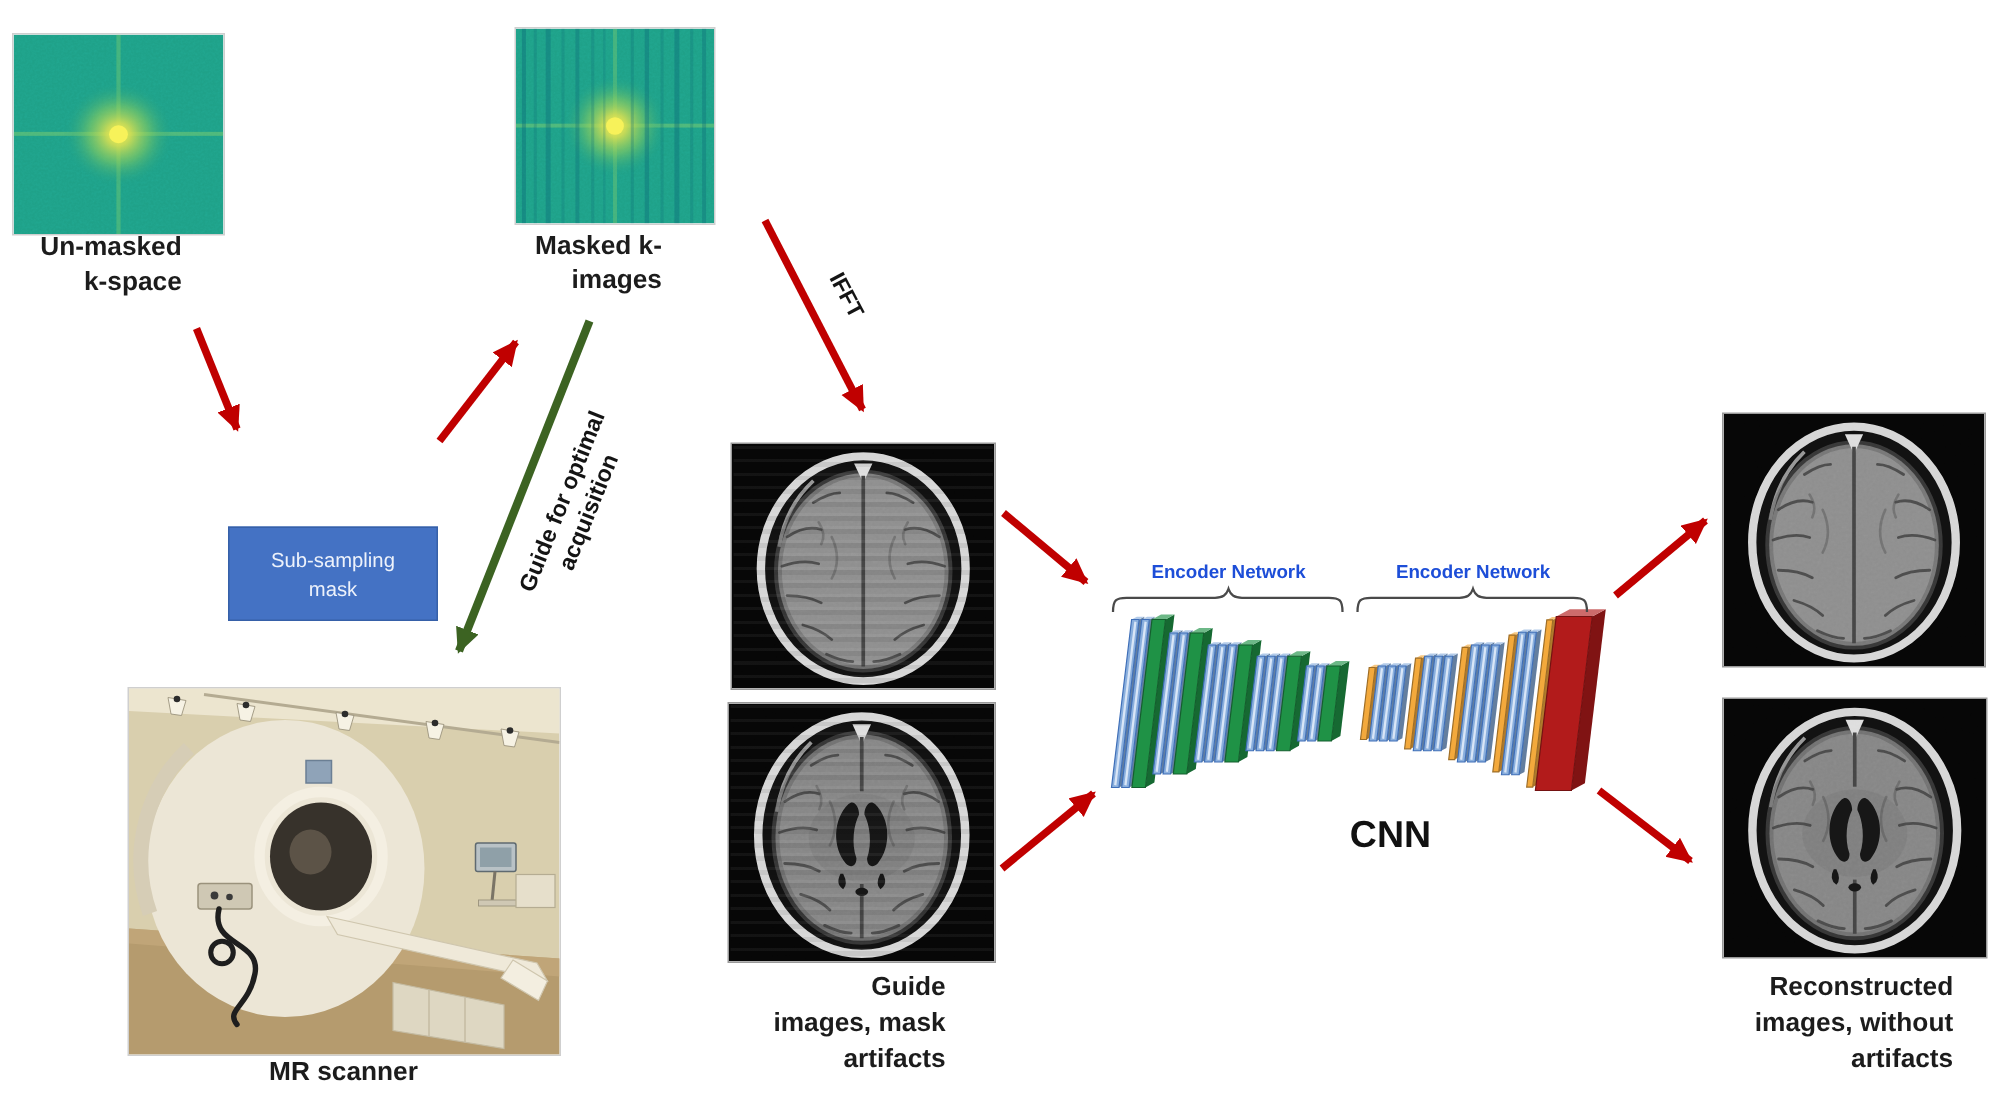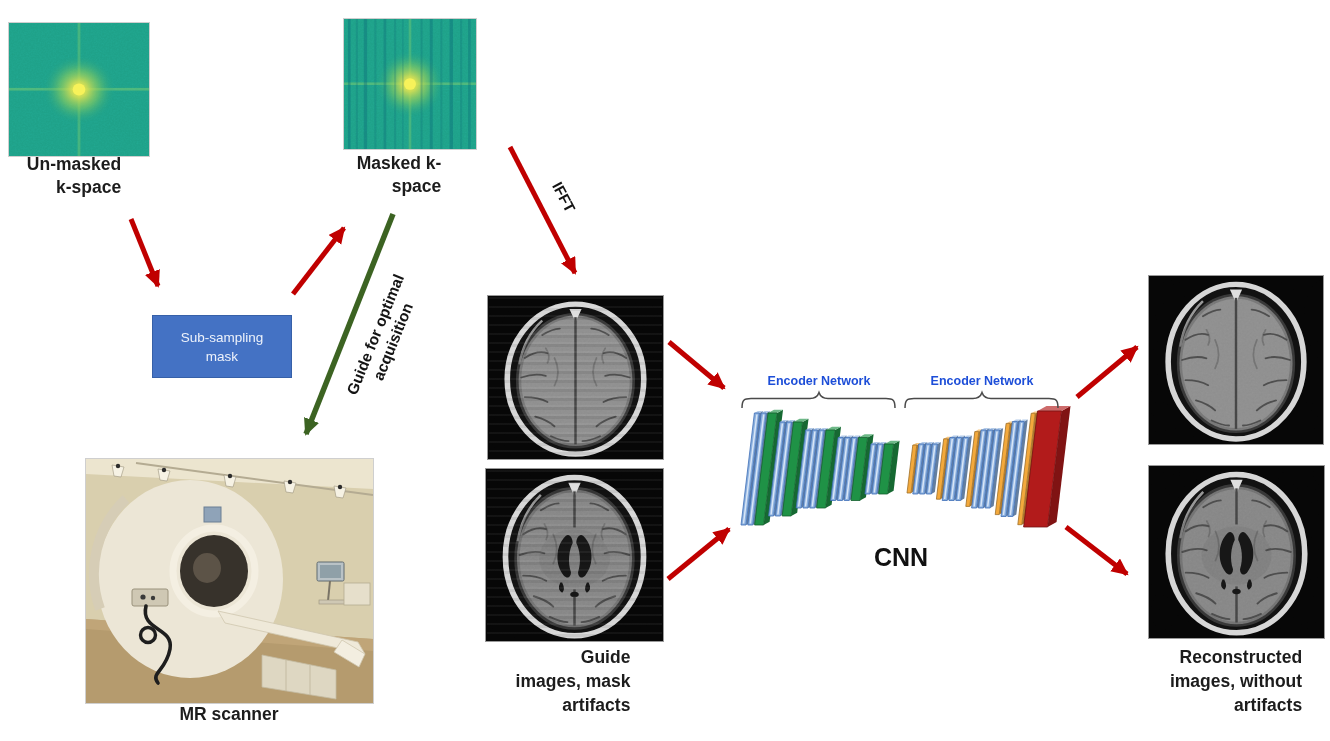--- a/index.html
+++ b/index.html
@@ -12,25 +12,25 @@
           font-size:17.5px;line-height:23px;color:#1c1c1c;white-space:nowrap;}
   .nlabel span{display:block;}
   
   .rlabel{position:absolute;font-weight:bold;color:#141414;text-align:center;white-space:nowrap;}
   #ifft-label{font-size:15px;transform:translate(-50%,-50%) rotate(62deg);}
   #guide-label{font-size:15.5px;line-height:19px;transform:translate(-50%,-50%) rotate(-68deg);}
   #guide-label span{display:block;}
   
   #mask-box{display:flex;flex-direction:column;align-items:center;justify-content:center;
             background:var(--mask-box-fill,#4472c4);border:1px solid #3660a8;
-            color:var(--mask-box-text,#eef3fb);font-size:13.5px;line-height:19px;text-align:center;}
+            color:var(--mask-box-text,#eef3fb);font-size:13.5px;line-height:19px;text-align:center;margin-top:36px;}
   
   .net-label{position:absolute;transform:translateX(-50%);font-size:12.5px;font-weight:600;
              color:#1d4ed8;white-space:nowrap;}
-  #cnn-title{position:absolute;transform:translate(-50%,-50%);font-size:25px;font-weight:bold;color:#111;}
+  #cnn-title{position:absolute;transform:translate(-50%,-50%);font-size:25px;font-weight:bold;color:#111;margin-left:26px;}
   .arrow-red{stroke:var(--red-arrow,#c00000);stroke-width:5;}
   .arrow-green{stroke:var(--green-arrow,#3c6322);stroke-width:5.5;}
   .brace{stroke:var(--brace,#4a4a4a);stroke-width:1.5;fill:none;}
   .frame{border:1px solid #9a9a9a;}
   .photo-frame{border:1px solid #cfcfcf;}
   
   .artifact::after{content:"";position:absolute;inset:1px;pointer-events:none;
      background:repeating-linear-gradient(180deg, rgba(255,255,255,.05) 0 2px,
                 rgba(0,0,0,.07) 2px 5px, rgba(0,0,0,0) 5px 9px);}
 </style>
@@ -155,21 +155,21 @@
     <use href="#kspace"></use>
       <use href="#kstripes"></use>
   </svg>
 
   <div class="nlabel" style="left:74px;top:153px">
     <span>Un-masked</span>
     <span>k-space</span>
   </div>
   <div class="nlabel" style="left:399px;top:152px">
     <span>Masked k-</span>
-    <span>space</span>
+    <span>images</span>
   </div>
 
   <div id="mask-box" class="abs" style="left:152px;top:315px;width:138px;height:61px">
     <span>Sub-sampling</span>
     <span>mask</span>
   </div>
 
   <svg class="abs photo-frame" style="left:85px;top:458px" width="287" height="244" viewBox="0 0 287 244">
     <rect width="287" height="244" fill="#d9cfae"></rect>
     <polygon points="0,0 287,0 287,30 0,15" fill="#ece5cf"></polygon>

